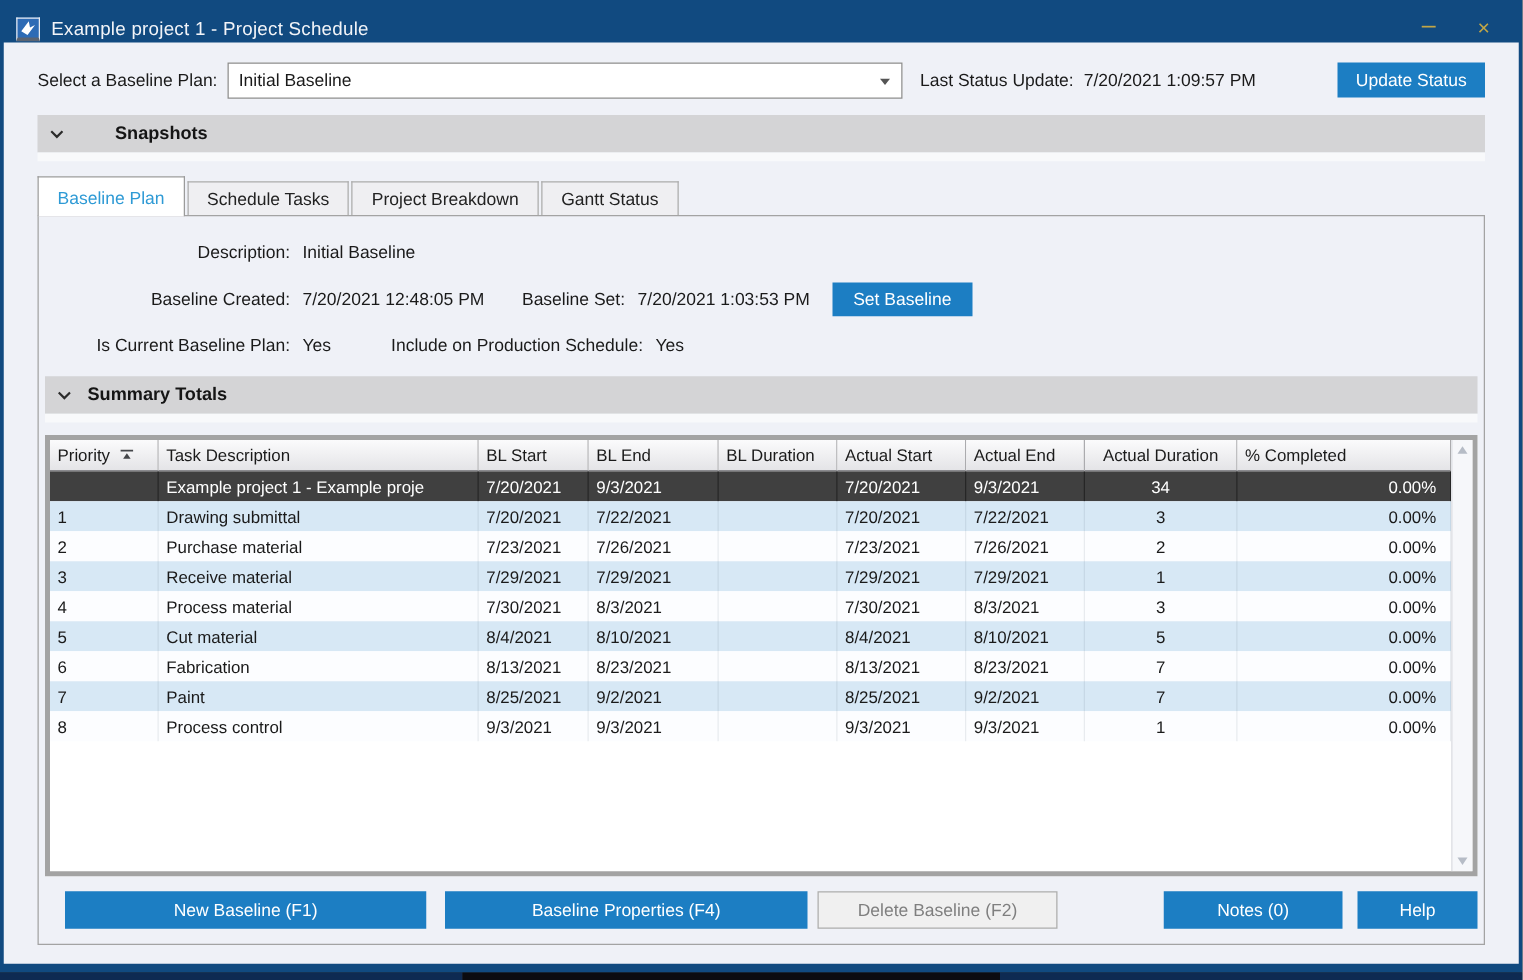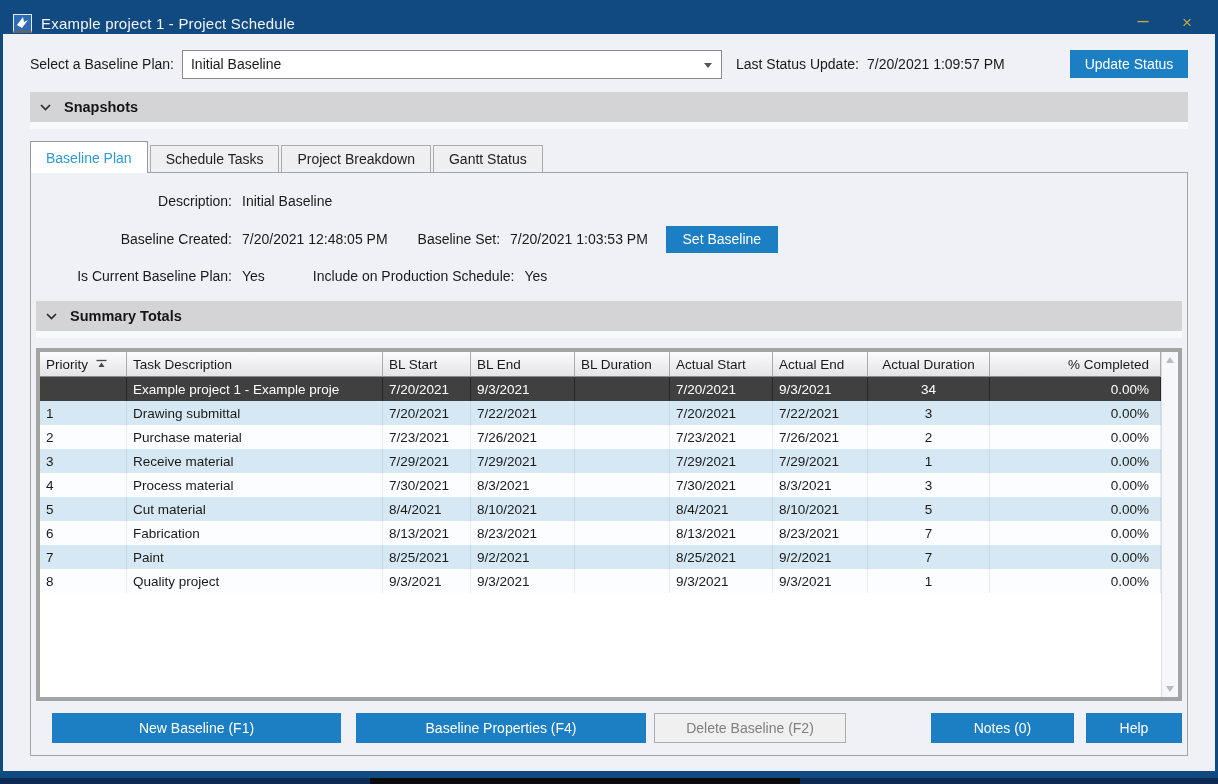--- a/index.html
+++ b/index.html
@@ -24,21 +24,21 @@
   .combo-arrow { position:absolute; right:9px; top:12px; width:0; height:0; border-left:4px solid transparent; border-right:4px solid transparent; border-top:5px solid #555; }
   .status-label { margin-left:14px; white-space:nowrap; }
   .status-value { margin-left:8px; white-space:nowrap; }
   .btn-blue { background:#1C7EC3; color:#fff; border:none; font-family:inherit; font-size:14px; display:flex; align-items:center; justify-content:center; cursor:default; }
   .update-btn { margin-left:auto; width:118px; height:28px; }
 
   .section-bar { height:30px; background:#D4D4D6; display:flex; align-items:center; padding-left:9px; flex:0 0 auto; }
   .section-bar svg { margin-right:12px; }
   .section-title { font-weight:bold; font-size:14.5px; color:#151515; }
   .section-strip { height:7px; background:#F8F9FB; flex:0 0 auto; }
-  .snapshots-bar { margin-top:13px; }
+  .snapshots-bar { margin-top:13px;gap:28px; }
 
   
   .tabs { margin-top:12px; display:flex; align-items:flex-end; margin-bottom:-1px; position:relative; z-index:2; flex:0 0 auto; }
   .tab { height:27px; padding:0 15px; display:flex; align-items:center; background:#EFEFF2; border:1px solid #ACACAC; border-bottom:none; margin-bottom:1px; margin-right:2px; color:#222; white-space:nowrap; cursor:default; }
   .tab.active { height:32px; margin-bottom:0; background:#fff; border-color:#9B9B9B; color:#2E9AD5; }
 
   
   .panel { flex:1 1 auto; border:1px solid #A3A3A3; background:#EFF1F7; display:flex; flex-direction:column; padding:0 5px; margin-bottom:15px; overflow:hidden; }
   .detail-row { display:flex; align-items:center; flex:0 0 auto; }
   .d-label { width:196px; text-align:right; white-space:nowrap; flex:0 0 auto; }
@@ -51,21 +51,21 @@
   .include-label { margin-left:48px; }
   .summary-bar { margin-top:15px; }
 
   
   .table-wrap { margin-top:10px; flex:1 1 auto; border:4px solid #a3a3a3; background:#fff; position:relative; overflow:hidden; }
   .rows-area { position:absolute; left:0; top:0; right:17px; bottom:0; overflow:hidden; }
   .grid-row { display:grid; grid-template-columns:87px 256px 88px 104px 95px 103px 95px 122px minmax(0,1fr); }
   .thead { height:25px; }
   .th { background:linear-gradient(#FBFBFC,#E4E4E7); border-right:1px solid #ABABAE; border-bottom:1px solid #8A8A8E; display:flex; align-items:center; padding:0 6px; font-size:13.5px; white-space:nowrap; overflow:hidden; }
   .th.c7 { justify-content:center; }
-  .th.c8 { justify-content:flex-end; padding-right:11px; }
+  .th.c8 { padding-right:11px; }
   .sort-icon { margin-left:8px; flex:0 0 auto; }
   .tr { height:24px; }
   .tr.odd { background:#D7E8F5; }
   .tr.even { background:#FCFDFF; }
   .tr.selected { background:#404040; color:#fff; }
   .td { padding:0 6px; display:flex; align-items:center; font-size:13.5px; white-space:nowrap; overflow:hidden; border-right:1px solid rgba(60,80,100,0.10); }
   .tr.selected .td { border-right:1px solid rgba(0,0,0,0.40); }
   .td.c7 { justify-content:center; }
   .td.c8 { justify-content:flex-end; padding-right:11px; }
 
@@ -290,21 +290,21 @@
                 <div class="td c2">8/25/2021</div>
                 <div class="td c3">9/2/2021</div>
                 <div class="td c4"></div>
                 <div class="td c5">8/25/2021</div>
                 <div class="td c6">9/2/2021</div>
                 <div class="td c7">7</div>
                 <div class="td c8">0.00%</div>
               </div>
               <div class="grid-row tr even">
                 <div class="td c0">8</div>
-                <div class="td c1">Quality project</div>
+                <div class="td c1">Process control</div>
                 <div class="td c2">9/3/2021</div>
                 <div class="td c3">9/3/2021</div>
                 <div class="td c4"></div>
                 <div class="td c5">9/3/2021</div>
                 <div class="td c6">9/3/2021</div>
                 <div class="td c7">1</div>
                 <div class="td c8">0.00%</div>
               </div>
             </div>
         </div>

